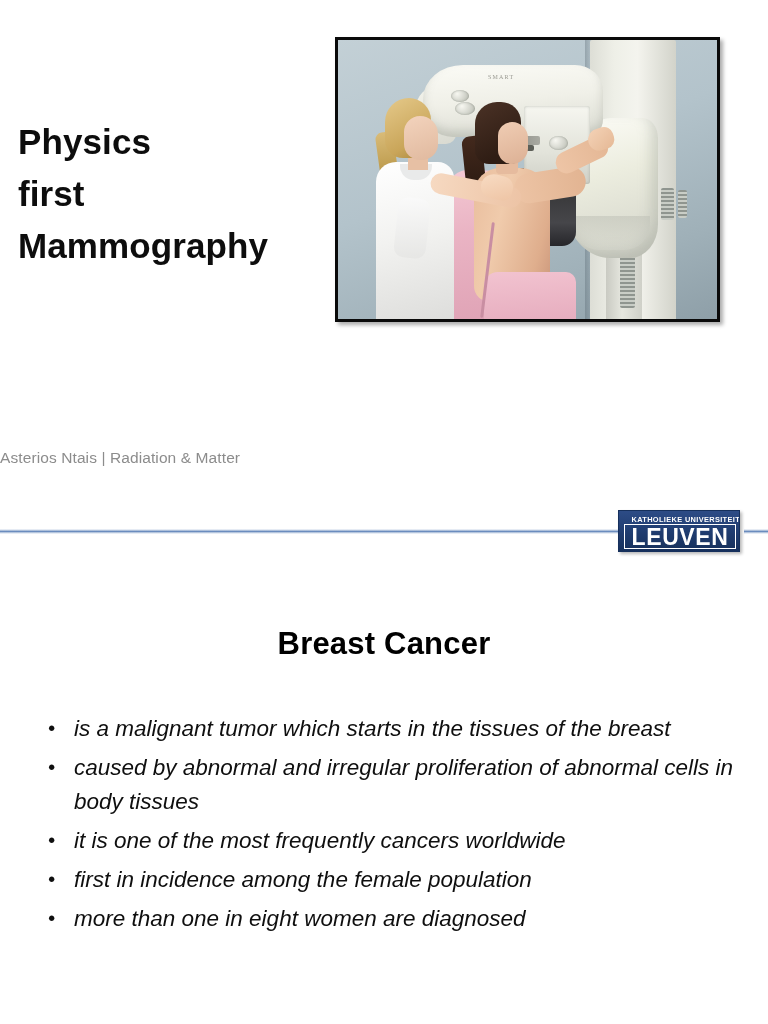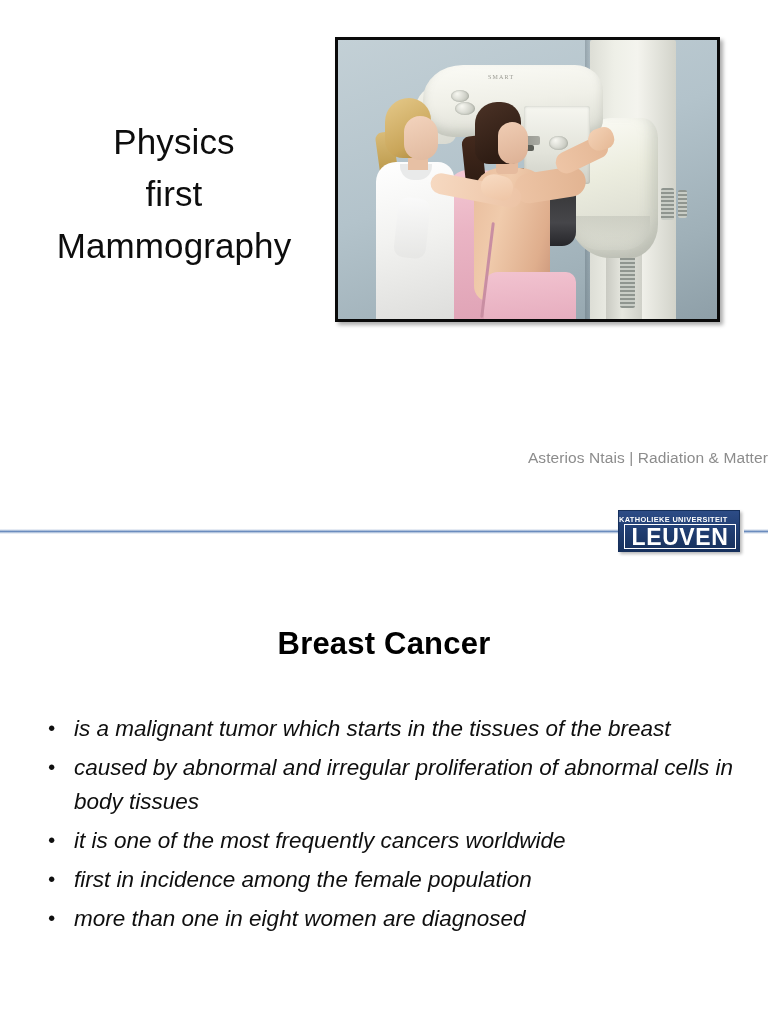--- a/index.html
+++ b/index.html
@@ -27,25 +27,25 @@
     width: 768px;
     height: 560px;
     background: #ffffff;
   }
 
   #title-block {
     position: absolute;
     left: 18px;
     top: 116px;
     width: 312px;
-    text-align: center;
+    text-align: left;
     font-size: 35px;
     line-height: 52px;
     color: #0d0d0d;
-    font-weight: 400;
+    font-weight: 700;
     letter-spacing: 0.1px;
   }
   #title-block .tline { display: block; white-space: nowrap; }
 
   
   #photo-frame {
     position: absolute;
     left: 335px;
     top: 37px;
     width: 385px;
@@ -326,21 +326,21 @@
     transform: rotate(7deg);
     border-radius: 2px;
   }
 
   
   #subtitle {
     position: absolute;
     left: 0;
     top: 449px;
     width: 768px;
-    text-align: right;
+    text-align: left;
     font-size: 15.5px;
     color: #8c8c8c;
     letter-spacing: 0.1px;
   }
 
   
   #divider {
     position: absolute;
     left: 0;
     top: 529px;
@@ -369,22 +369,22 @@
     width: 122px;
     height: 42px;
     background: linear-gradient(180deg,#2d4c86 0%,#223f74 42%,#16305c 100%);
     border: 1px solid #16305c;
     box-shadow: 2px 2px 3px rgba(0,0,0,0.28);
     overflow: hidden;
   }
   #ku-logo .ku-top {
     position: absolute;
     left: 0; top: 4px;
-    width: 102px;
-    text-align: center;
+    width: 121px;
+    text-align: right;
     font-size: 7.4px;
     letter-spacing: 0.35px;
     color: #ffffff;
     font-weight: 700;
     white-space: nowrap;
   }
   #ku-logo .ku-main {
     position: absolute;
     left: 5px; top: 13px;
     width: 112px;

